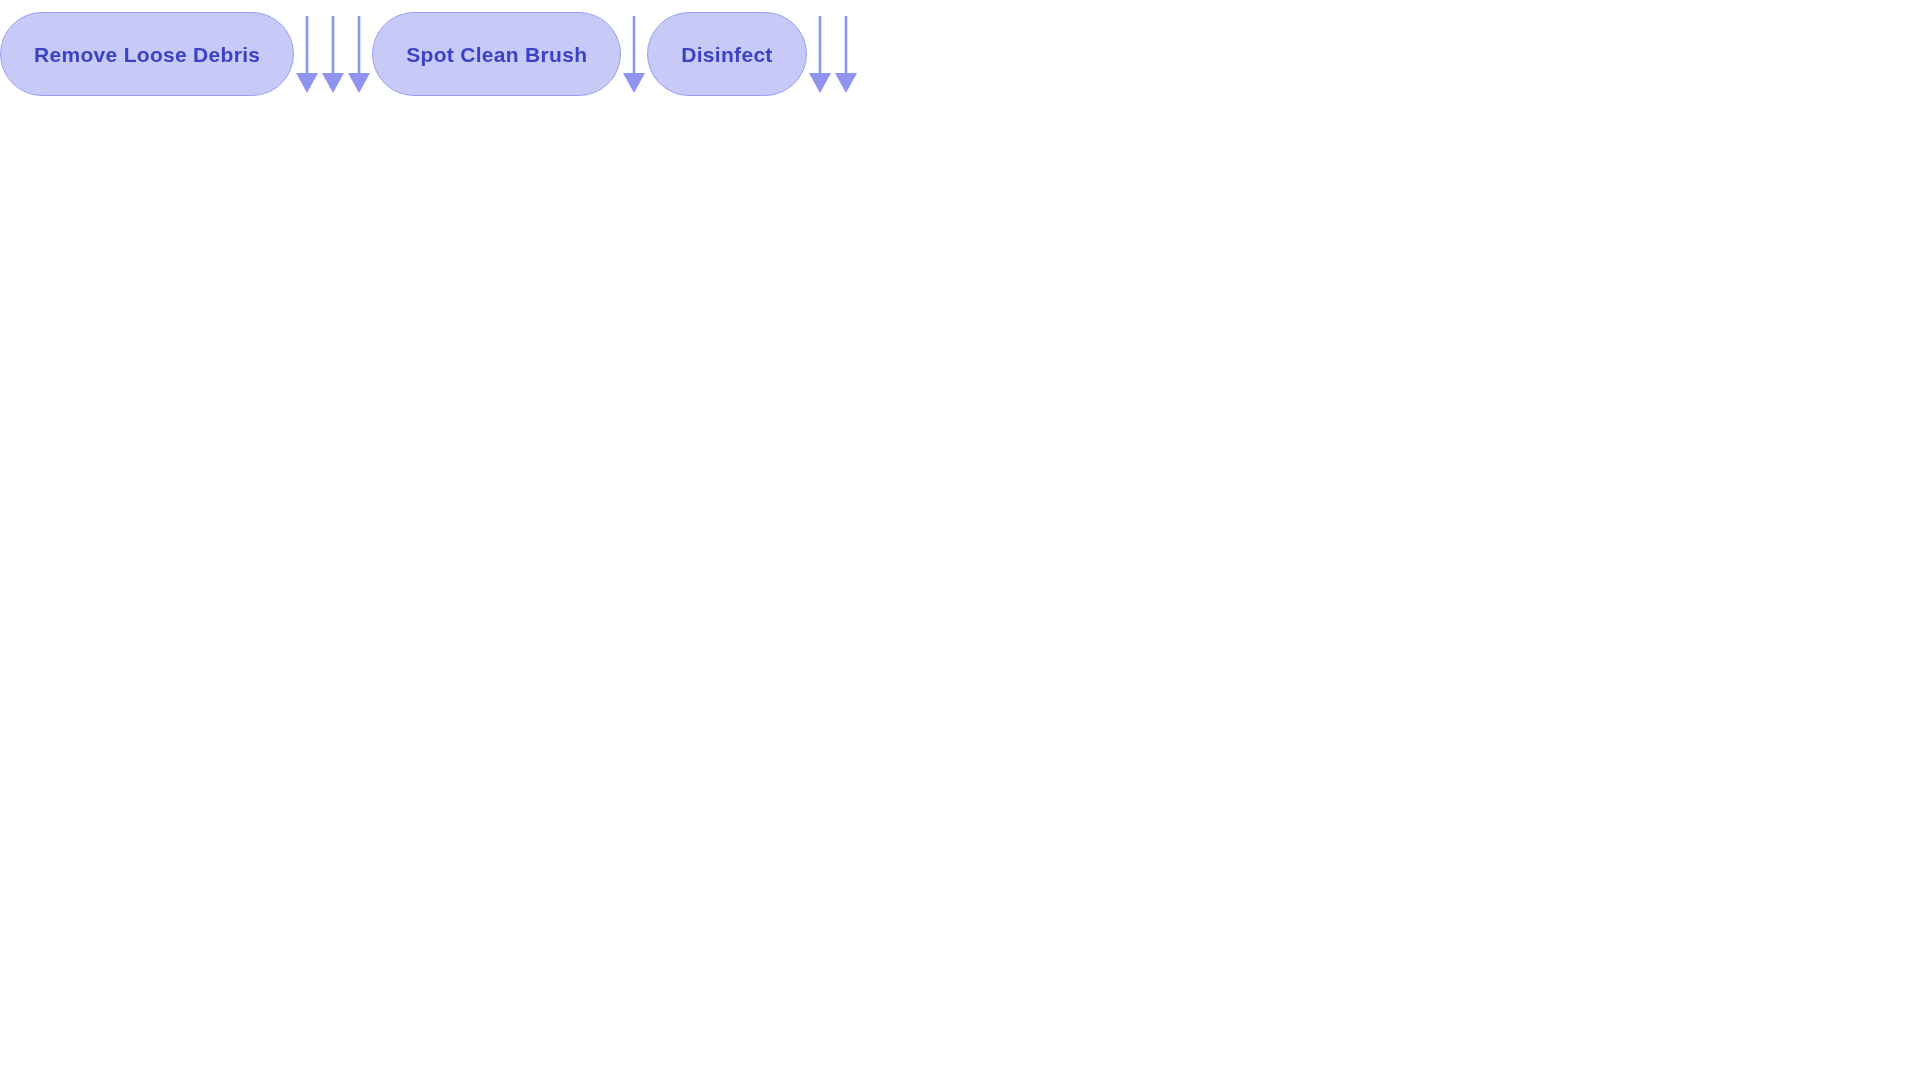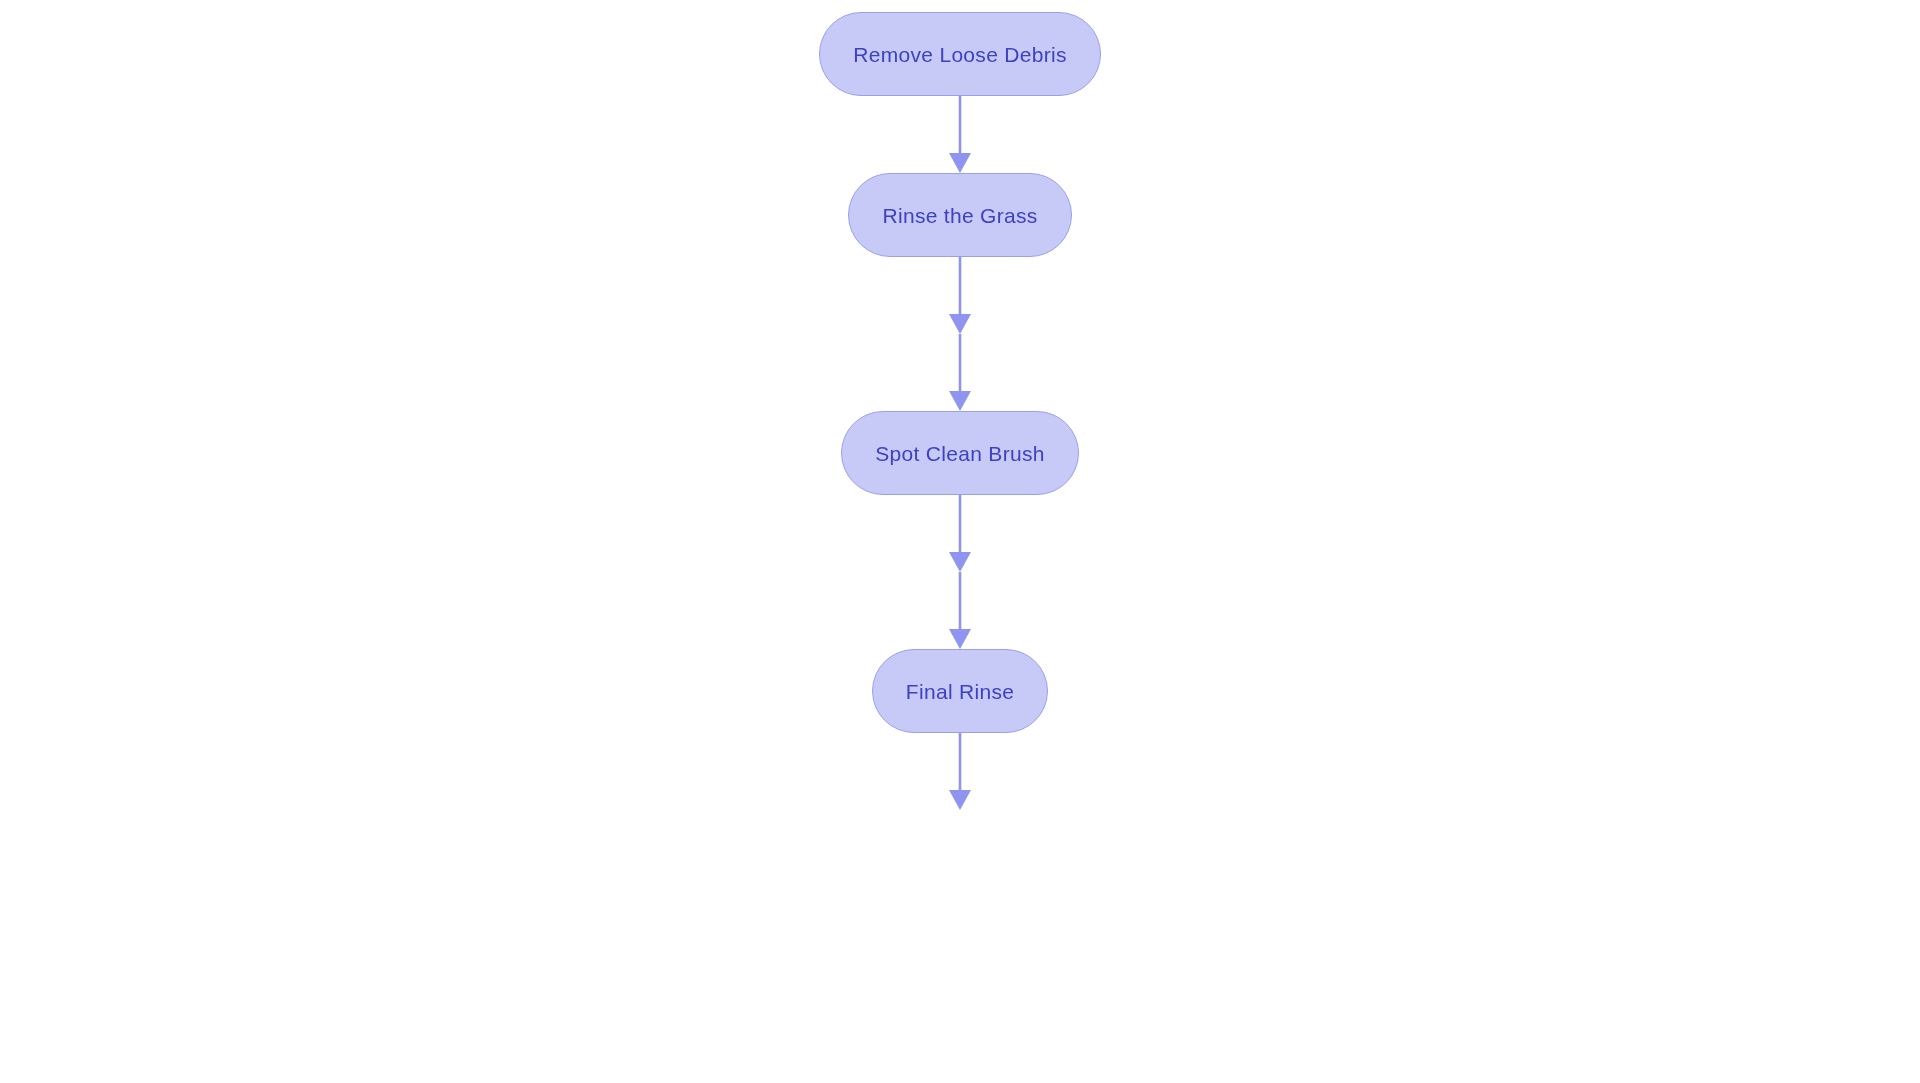--- a/index.html
+++ b/index.html
@@ -20,22 +20,23 @@
     height: 1083px;
     background: var(--bg);
     overflow: hidden;
   }
   .flow {
     position: absolute;
     left: 0;
     top: 12px;
     width: 1920px;
     display: flex;
-    flex-direction: column;
+    flex-direction: row;
     align-items: center;
+    font-weight: bold;
   }
   .node {
     height: 84px;
     min-width: 122px;
     padding: 0 33px;
     border-radius: 42px;
     background: var(--node-fill);
     border: 1.6px solid var(--node-border);
     display: flex;
     align-items: center;
@@ -71,23 +72,20 @@
 
     <div class="node">
       <span class="node-label">Remove Loose Debris</span>
     </div>
 
     <svg class="connector" viewBox="0 0 26 77" aria-hidden="true">
       <line x1="13" y1="0" x2="13" y2="58"></line>
       <polygon points="2,57 24,57 13,77"></polygon>
     </svg>
 
-    <div class="node">
-      <span class="node-label">Rinse the Grass</span>
-    </div>
 
     <svg class="connector" viewBox="0 0 26 77" aria-hidden="true">
       <line x1="13" y1="0" x2="13" y2="58"></line>
       <polygon points="2,57 24,57 13,77"></polygon>
     </svg>
 
 
     <svg class="connector" viewBox="0 0 26 77" aria-hidden="true">
       <line x1="13" y1="0" x2="13" y2="58"></line>
       <polygon points="2,57 24,57 13,77"></polygon>
@@ -95,29 +93,29 @@
 
     <div class="node">
       <span class="node-label">Spot Clean Brush</span>
     </div>
 
     <svg class="connector" viewBox="0 0 26 77" aria-hidden="true">
       <line x1="13" y1="0" x2="13" y2="58"></line>
       <polygon points="2,57 24,57 13,77"></polygon>
     </svg>
 
+    <div class="node">
+      <span class="node-label">Disinfect</span>
+    </div>
 
     <svg class="connector" viewBox="0 0 26 77" aria-hidden="true">
       <line x1="13" y1="0" x2="13" y2="58"></line>
       <polygon points="2,57 24,57 13,77"></polygon>
     </svg>
 
-    <div class="node">
-      <span class="node-label">Final Rinse</span>
-    </div>
 
     <svg class="connector" viewBox="0 0 26 77" aria-hidden="true">
       <line x1="13" y1="0" x2="13" y2="58"></line>
       <polygon points="2,57 24,57 13,77"></polygon>
     </svg>
 
 
   </div>
 </div>
 

